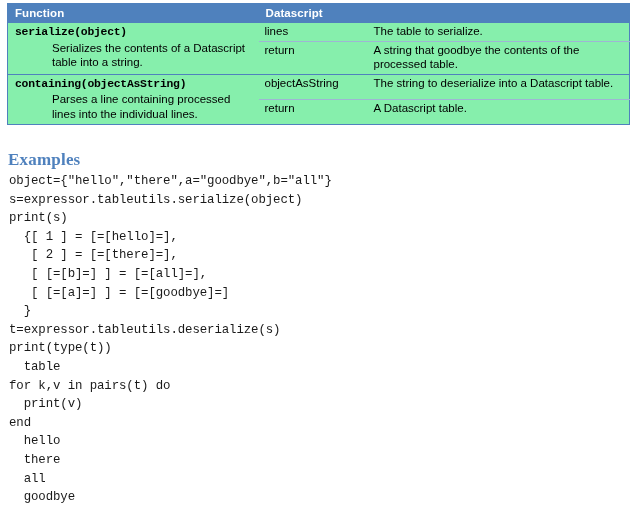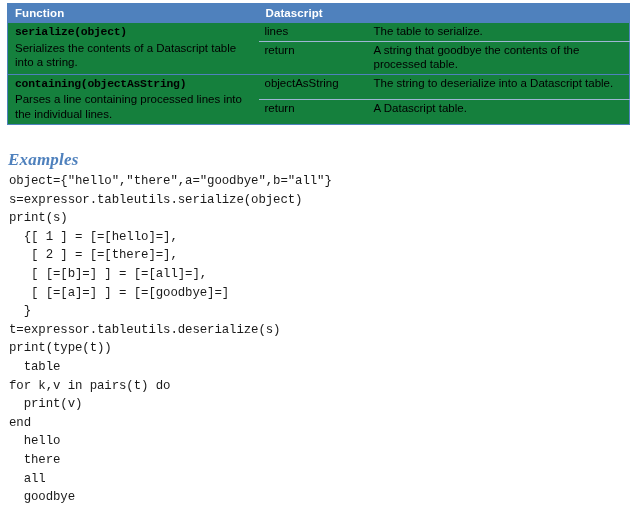--- a/index.html
+++ b/index.html
@@ -47,21 +47,21 @@
     border: none;
     letter-spacing: 0.1px;
   }
 
   .ref-table td {
     vertical-align: top;
     font-size: 11.5px;
     line-height: 14.6px;
     padding: 1px 8px 2px 7px;
     border: none;
-    background: #15803d;
+    background: #86efac;
   }
 
   
   td.fn-cell {
     border-bottom: 1.4px solid #4F81BD;
     padding-top: 2px;
     padding-bottom: 3px;
   }
 
   .fn-sig {
@@ -69,20 +69,21 @@
     font-weight: bold;
     font-size: 11.4px;
     letter-spacing: -0.25px;
     white-space: nowrap;
     display: block;
     line-height: 15.5px;
   }
   .fn-desc {
     display: block;
     line-height: 14.6px;
+    margin-left: 37px;
   }
 
   
   td.arg-cell, td.desc-cell {
     border-bottom: 1px solid #9EB6D4;
   }
   tr.row-lastsub td.arg-cell,
   tr.row-lastsub td.desc-cell {
     border-bottom: 1.4px solid #4F81BD;
   }
@@ -97,21 +98,20 @@
   
   .examples-heading {
     position: absolute;
     left: 8px;
     top: 150px;
     font-family: "Liberation Serif", serif;
     font-weight: bold;
     font-size: 17px;
     color: #4F81BD;
     letter-spacing: 0.2px;
-    font-style: italic;
   }
 
   .code-block {
     position: absolute;
     left: 9px;
     top: 172px;
     width: 620px;
     font-family: "Liberation Mono", monospace;
     font-size: 12.4px;
     line-height: 18.6px;

